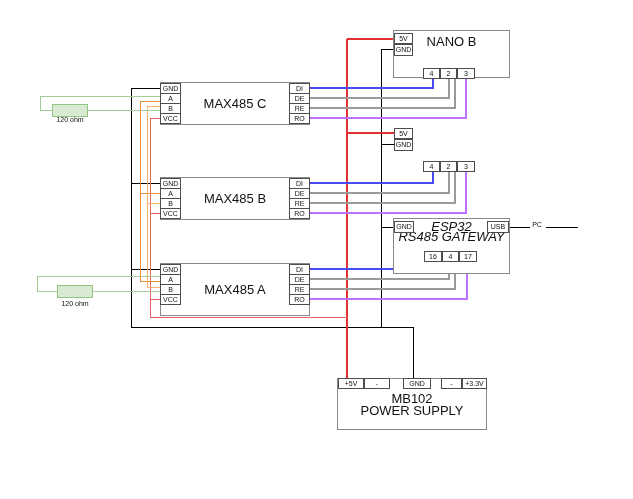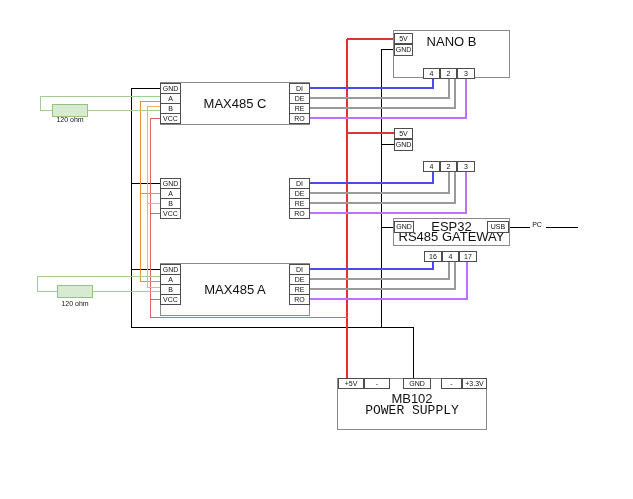--- a/index.html
+++ b/index.html
@@ -102,33 +102,36 @@
     <div class="seg" style="position: absolute; background: rgb(154, 154, 154); left: 448px; top: 262px; width: 2px; height: 18px;"></div>
     <div class="seg" style="position: absolute; background: rgb(154, 154, 154); left: 310px; top: 288px; width: 146px; height: 2px;"></div>
     <div class="seg" style="position: absolute; background: rgb(154, 154, 154); left: 454px; top: 262px; width: 2px; height: 28px;"></div>
     <div class="seg" style="position: absolute; background: rgb(189, 114, 255); left: 310px; top: 298px; width: 158px; height: 2px;"></div>
     <div class="seg" style="position: absolute; background: rgb(189, 114, 255); left: 466px; top: 262px; width: 2px; height: 38px;"></div>
     <div class="res" style="left: 52px; top: 104px; width: 36px; height: 13px;"></div>
     <div class="res" style="left: 57px; top: 285px; width: 36px; height: 13px;"></div>
     <div class="comp" style="left: 160px; top: 82px; width: 150px; height: 43px;">
       <div class="t1" style="top: 50%; margin-top: -5px;">MAX485 C</div>
     </div>
+    <div class="comp" style="left: 160px; top: 177px; width: 150px; height: 43px;">
+      <div class="t1" style="top: 50%; margin-top: -5px;">MAX485 B</div>
+    </div>
     <div class="comp" style="left: 160px; top: 263px; width: 150px; height: 53px;">
       <div class="t1" style="top: 50%; margin-top: -5px;">MAX485 A</div>
     </div>
     <div class="comp" style="left: 393px; top: 30px; width: 117px; height: 48px;">
       <div class="t1" style="top: 6px;">NANO B</div>
     </div>
-    <div class="comp" style="left: 393px; top: 218px; width: 117px; height: 28px;">
+    <div class="comp" style="left: 393px; top: 218px; width: 117px; height: 56px; font-style: italic;">
       <div class="t1" style="top: 3px;">ESP32</div>
       <div class="t2" style="top: 13px;">RS485 GATEWAY</div>
     </div>
     <div class="comp" style="left: 337px; top: 378px; width: 150px; height: 52px;">
       <div class="t1" style="top: 15px;">MB102</div>
-      <div class="t2" style="top: 27px; font-family: Liberation Mono, monospace;">POWER SUPPLY</div>
+      <div class="t2" style="top: 27px;">POWER SUPPLY</div>
     </div>
     <div class="pin" style="left: 160px; top: 83px; width: 21px; height: 11px; line-height: 9px;">GND</div>
     <div class="pin" style="left: 160px; top: 93px; width: 21px; height: 11px; line-height: 9px;">A</div>
     <div class="pin" style="left: 160px; top: 103px; width: 21px; height: 11px; line-height: 9px;">B</div>
     <div class="pin" style="left: 160px; top: 113px; width: 21px; height: 11px; line-height: 9px;">VCC</div>
     <div class="pin" style="left: 289px; top: 83px; width: 21px; height: 11px; line-height: 9px;">DI</div>
     <div class="pin" style="left: 289px; top: 93px; width: 21px; height: 11px; line-height: 9px;">DE</div>
     <div class="pin" style="left: 289px; top: 103px; width: 21px; height: 11px; line-height: 9px;">RE</div>
     <div class="pin" style="left: 289px; top: 113px; width: 21px; height: 11px; line-height: 9px;">RO</div>
     <div class="pin" style="left: 160px; top: 178px; width: 21px; height: 11px; line-height: 9px;">GND</div>

